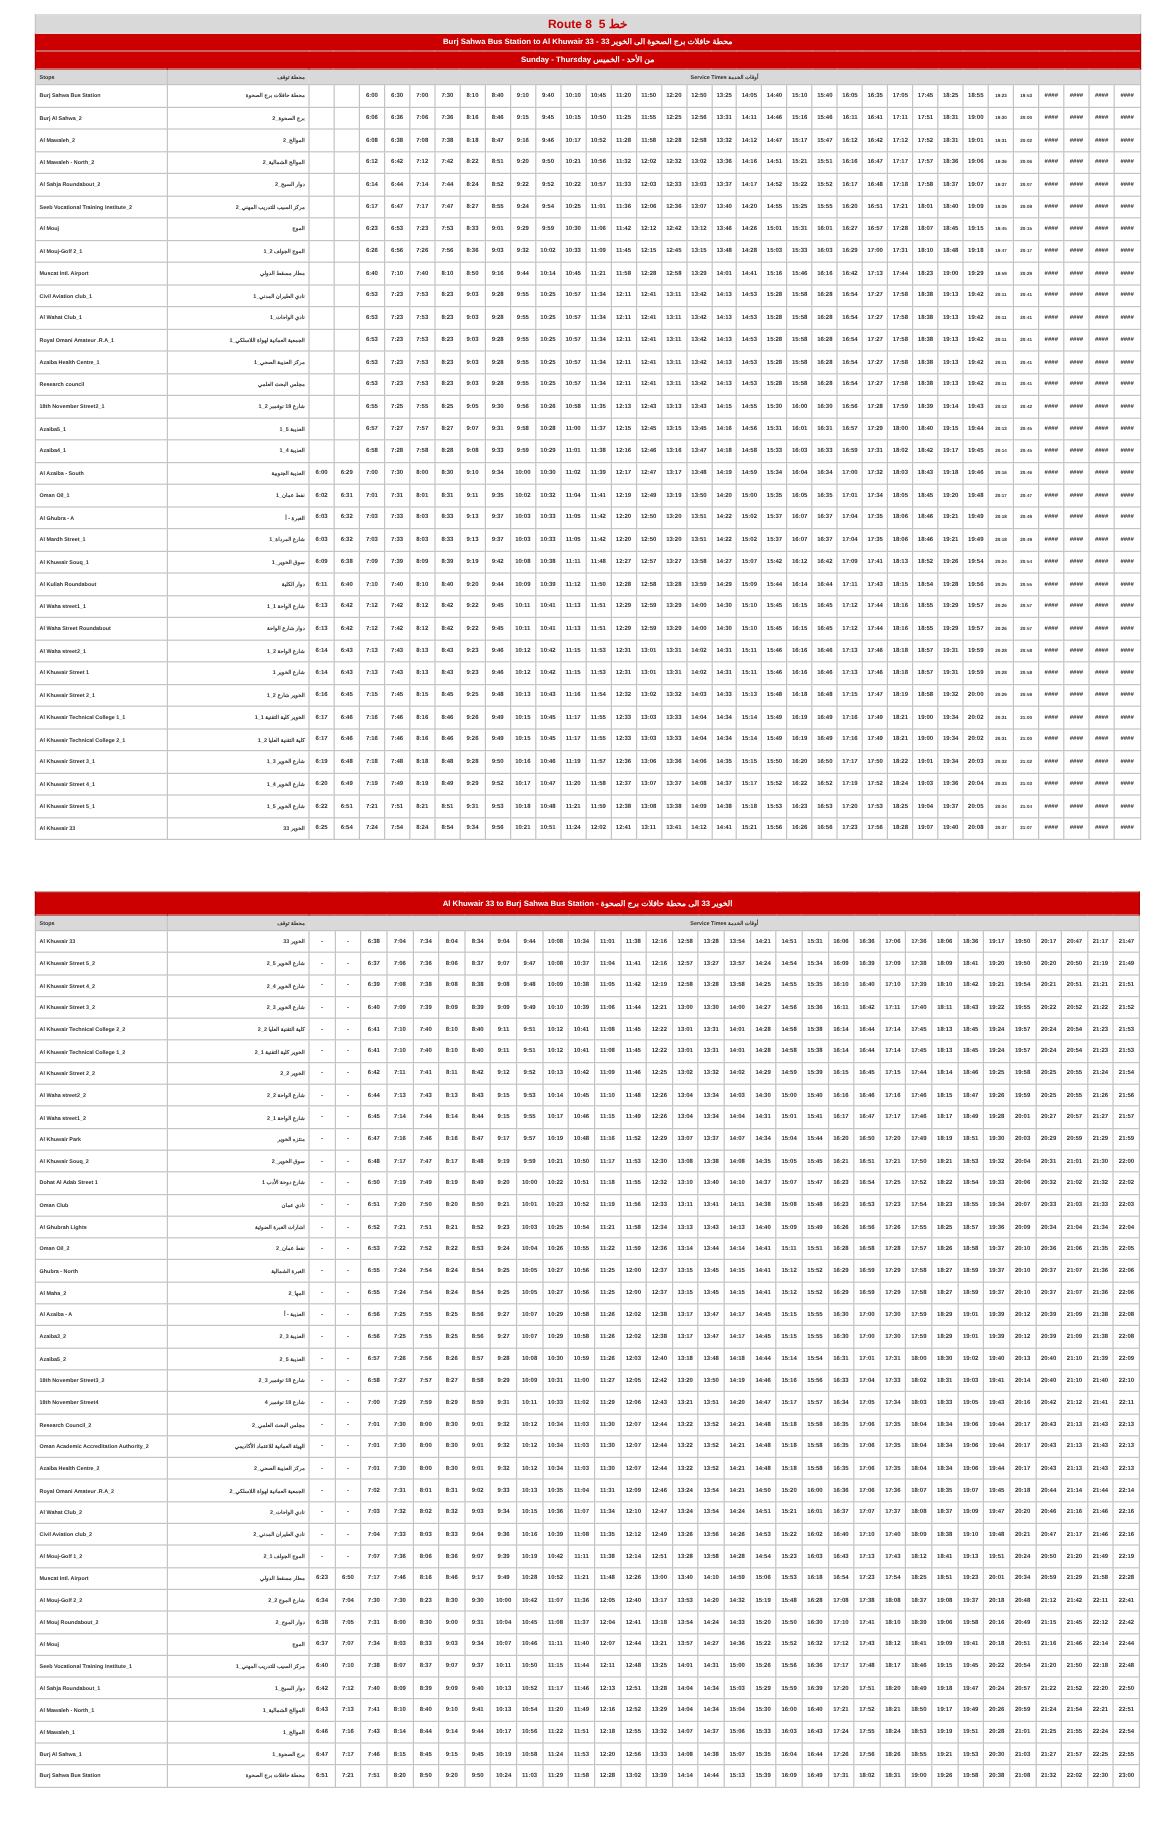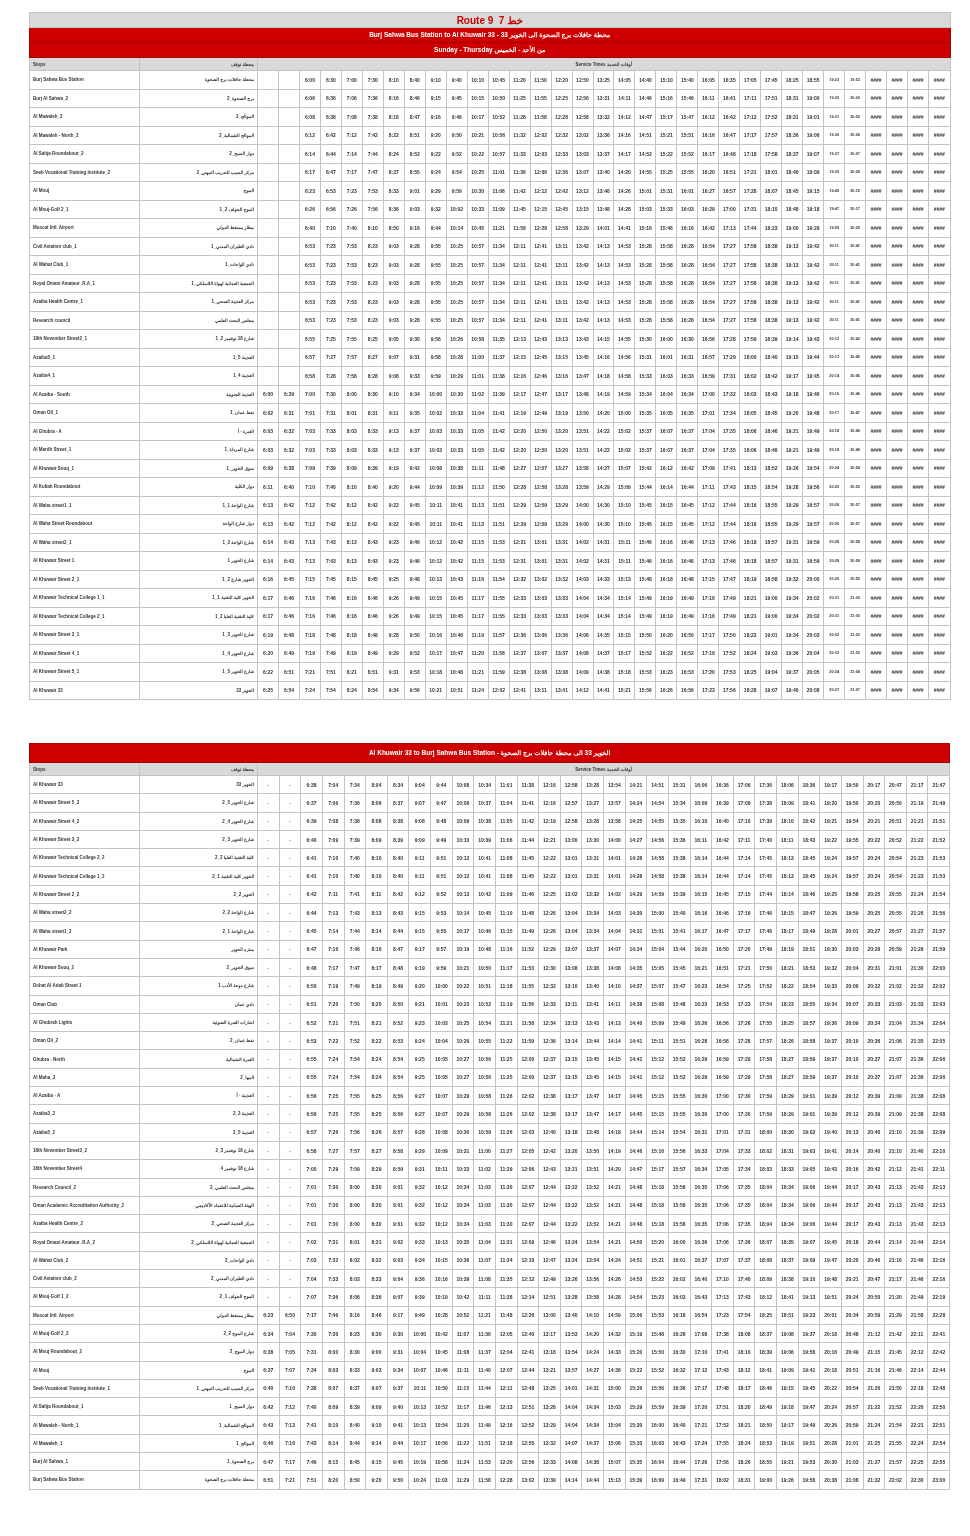--- a/index.html
+++ b/index.html
@@ -53,21 +53,21 @@
       <col style="width: 20.9697px;">
       <col style="width: 20.9697px;">
       <col style="width: 20.9697px;">
       <col style="width: 20.9697px;">
       <col style="width: 20.9697px;">
       <col style="width: 20.9697px;">
       <col style="width: 20.9697px;">
     </colgroup>
   <tbody>
       <tr class="route-row">
-    <td id="t1-route-cell" colspan="35"><span>Route 9</span>&nbsp;&nbsp;<span>خط 7</span></td>
+    <td id="t1-route-cell" colspan="35"><span>Route 8</span>&nbsp;&nbsp;<span>خط 5</span></td>
   </tr>
   <tr class="red-row">
     <td id="t1-dir-cell" colspan="35">Burj Sahwa Bus Station to Al Khuwair 33  -  محطة حافلات برج الصحوة الى الخوير 33</td>
   </tr>
   <tr class="red-row">
     <td id="t1-days-cell" colspan="35">Sunday - Thursday  من الأحد - الخميس</td>
   </tr>
   <tr class="hdr-row">
     <td class="left">Stops</td>
     <td class="right">محطة توقف</td>

